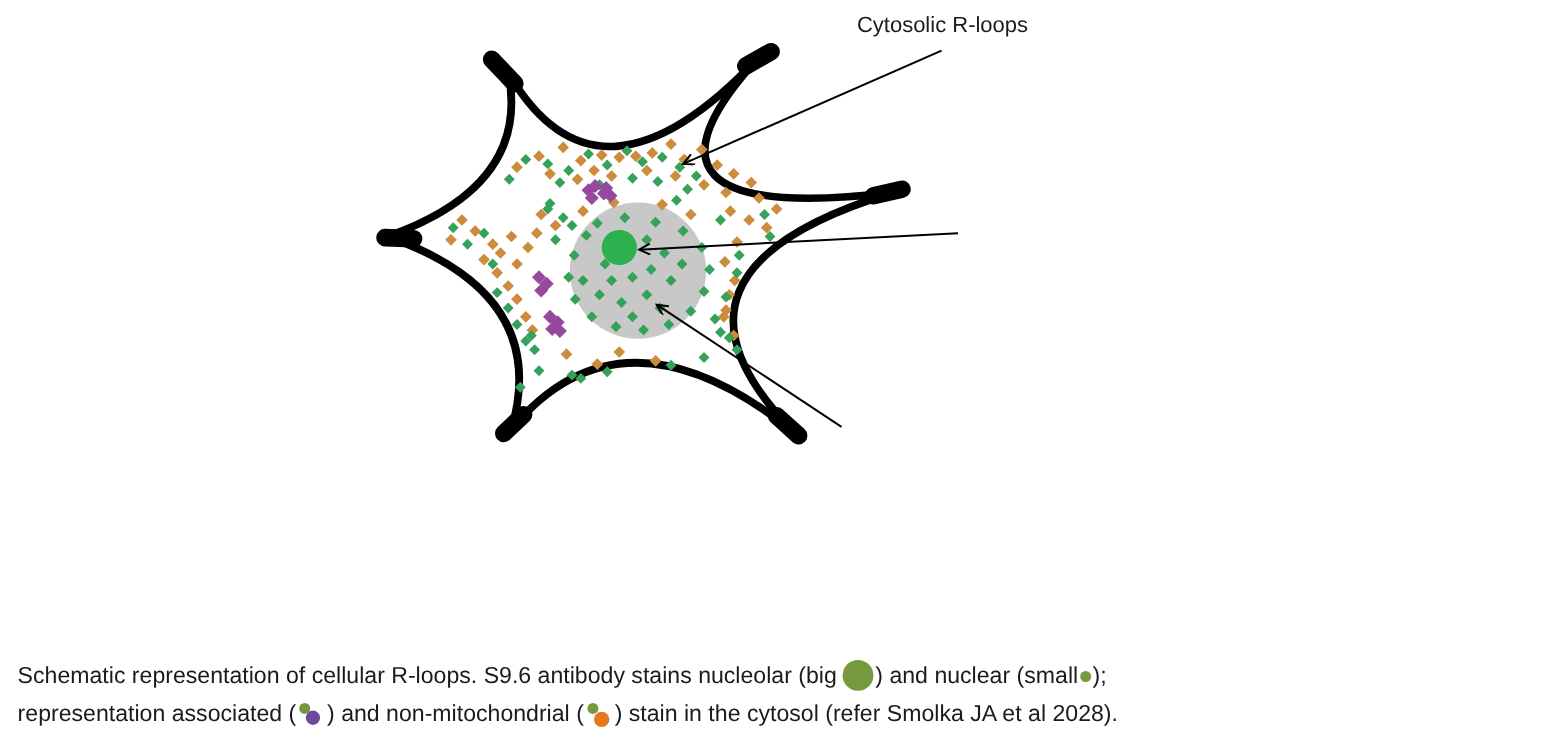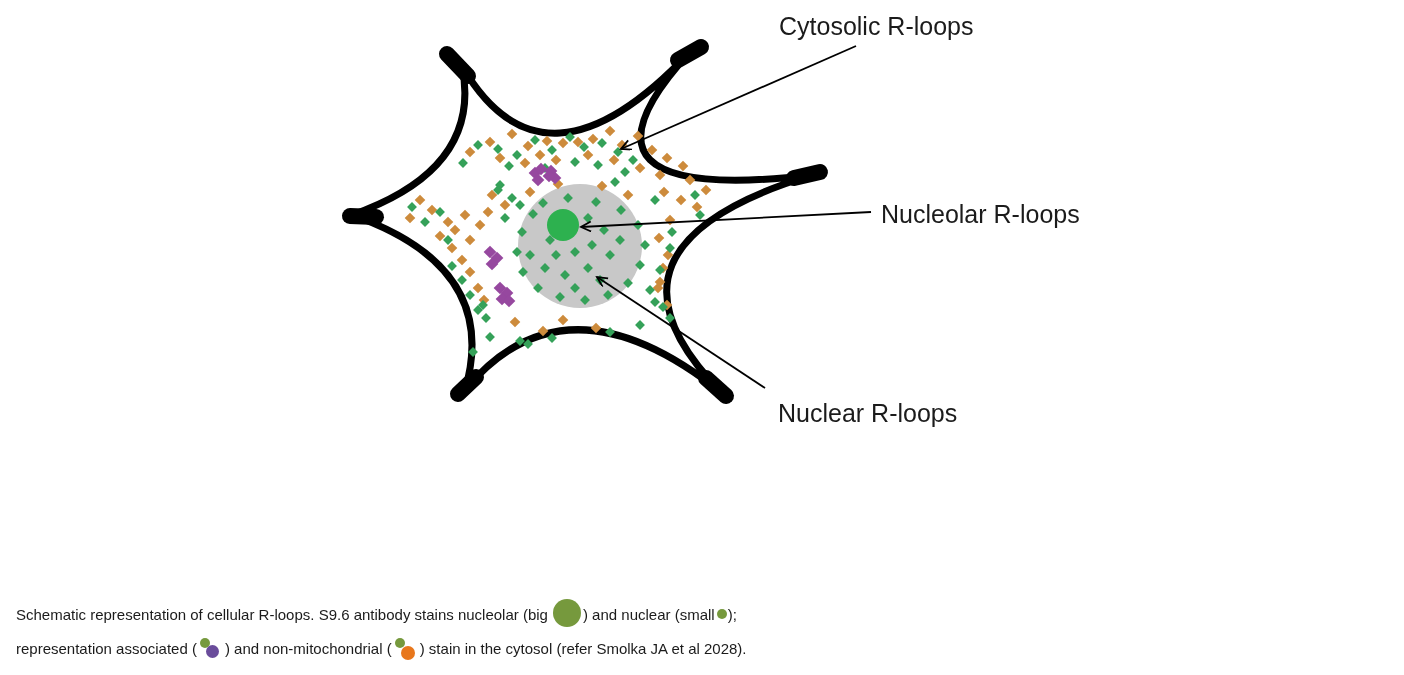--- a/index.html
+++ b/index.html
@@ -1,24 +1,24 @@
 <!DOCTYPE html>
 <html style="--olive: #76993d; --cap-purple: #6a4c9b; --cap-orange: #e8771c;"><head>
 <meta charset="utf-8">
 <style>
   html,body{margin:0;padding:0;background:#ffffff;}
   body{width:1404px;height:675px;position:relative;overflow:hidden;
        font-family:"Liberation Sans", sans-serif;color:#1b1b1b;}
   .stage{position:absolute;left:0;top:0;width:1404px;height:675px;}
   svg.diagram{position:absolute;left:0;top:0;}
-  .callout-label{position:absolute;font-size:25px;color:#1b1b1b;white-space:nowrap;}
+  .callout-label{position:absolute;font-size:20px;color:#1b1b1b;white-space:nowrap;}
   .label-cytosolic{left:779px;top:12px;}
   .label-nucleolar{left:881px;top:200px;}
   .label-nuclear{left:778px;top:399px;}
-  .caption{position:absolute;left:16px;top:598px;width:1380px;font-size:15px;
+  .caption{position:absolute;left:16px;top:598px;width:1380px;font-size:21px;
            line-height:34px;color:#1b1b1b;}
   .cap-line{white-space:nowrap;}
   .icon{display:inline-block;position:relative;}
   .big-circle{width:28px;height:28px;border-radius:50%;background:var(--olive);
               vertical-align:-7px;margin:0 2px 0 5px;}
   .small-dot{width:10px;height:10px;border-radius:50%;background:var(--olive);
              vertical-align:1px;margin:0 1px 0 2px;}
   .duo{width:22px;height:22px;vertical-align:-6px;margin:0 3px;}
   .duo i{position:absolute;border-radius:50%;}
   .duo .g{width:10px;height:10px;left:0;top:0;background:var(--olive);}
@@ -211,22 +211,20 @@
         <circle cx="563" cy="225" r="16" fill="#2db14f"></circle>
       </g>
     <g id="g-arrows">
         <line x1="856" y1="46" x2="621" y2="149" stroke="#000000" stroke-width="1.8" marker-end="url(#arrowhead)"></line>
         <line x1="871" y1="212" x2="581" y2="227" stroke="#000000" stroke-width="1.8" marker-end="url(#arrowhead)"></line>
         <line x1="765" y1="388" x2="597" y2="277" stroke="#000000" stroke-width="1.8" marker-end="url(#arrowhead)"></line>
       </g>
   </svg>
 
   <div class="callout-label label-cytosolic">Cytosolic R-loops</div>
-  <div class="callout-label label-nucleolar">Nucleolar R-loops</div>
-  <div class="callout-label label-nuclear">Nuclear R-loops</div>
 
   <div class="caption">
     <div class="cap-line">
       <span>Schematic representation of cellular R-loops. S9.6 antibody stains nucleolar (big</span><span class="icon big-circle"></span><span>) and nuclear (small</span><span class="icon small-dot"></span><span>);</span>
     </div>
     <div class="cap-line">
       <span>representation associated (</span><span class="icon duo"><i class="g"></i><i class="p"></i></span><span>) and non-mitochondrial (</span><span class="icon duo"><i class="g"></i><i class="o"></i></span><span>) stain in the cytosol (refer Smolka JA et al 2028).</span>
     </div>
   </div>
 </div>

